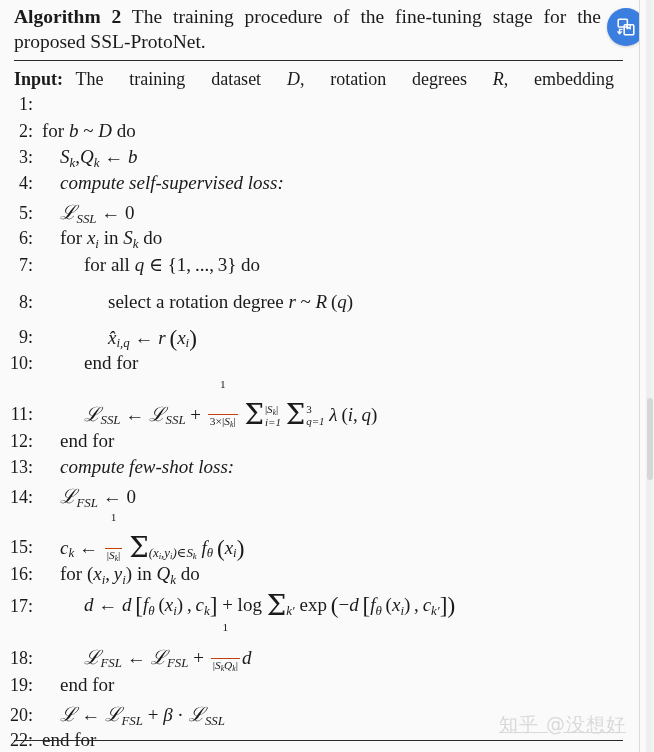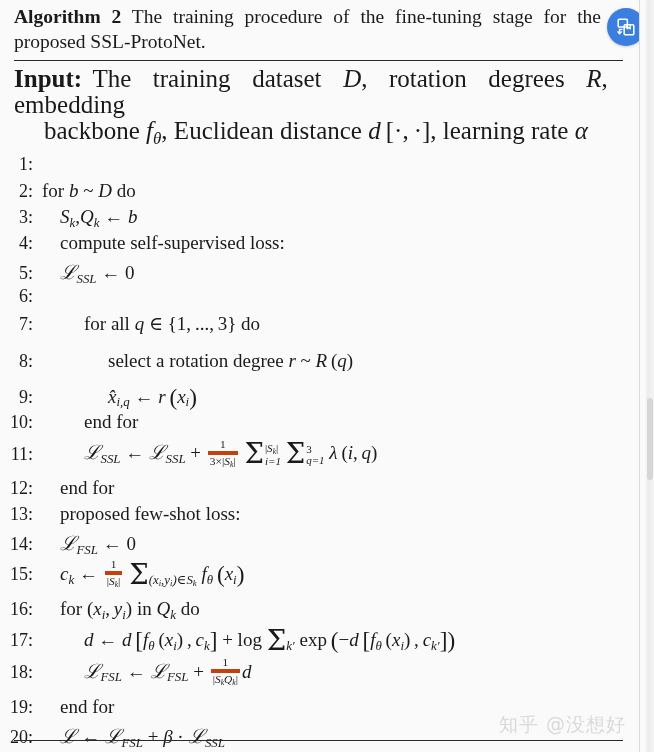--- a/index.html
+++ b/index.html
@@ -70,21 +70,21 @@
     border-top: 1.6px solid #2a2a2a;
     margin: 0 14px;
     width: 609px;
     position: absolute;
     top: 740px;
     left: 0;
   }
   
   .inputblock {
     padding: 5px 14px 0 14px;
-    font-size: 25px;
+    font-size: 18px;
     line-height: 26px;
     width: 628px;
     box-sizing: border-box;
   }
   .inputblock .l1 {
     text-align: justify;
     text-justify: inter-word;
     text-align-last: justify;
   }
   .inputblock .l2 { padding-left: 30px; }
@@ -106,21 +106,21 @@
     padding-right: 9px;
     box-sizing: border-box;
     font-size: 18px;
     white-space: nowrap;
   }
   .ln .body { flex: 1; white-space: nowrap; }
   .i1 { padding-left: 18px; }
   .i2 { padding-left: 42px; }
   .i3 { padding-left: 66px; margin-top: 12px; }
   .bf { font-weight: normal; }
-  .it { }
+  .it { font-style: italic; }
   .mi { font-style: italic; font-family: "Liberation Serif", serif; }
   .tall { min-height: 40px; }
   
   .sub {
     font-size: 0.68em;
     vertical-align: -0.28em;
     font-style: italic;
   }
   .cal {
     font-family: "DejaVu Serif", serif;
@@ -131,22 +131,23 @@
     display: inline-block;
     vertical-align: -0.45em;
     text-align: center;
     font-size: 0.6em;
     line-height: 1.12;
     margin: 0 2px;
   }
   .frac .top { display: block; padding: 0 2px; }
   .frac .bot {
     display: block;
-    border-top: 4px solid #c2410c;
+    border-top: 1px solid #c2410c;
     padding: 0 2px;
+    margin-top: 24px;
   }
   .bigop {
     font-size: 1.45em;
     vertical-align: -0.14em;
     font-family: "DejaVu Serif", serif;
   }
   .lim {
     display: inline-block;
     vertical-align: middle;
     font-size: 0.58em;
@@ -177,38 +178,38 @@
   
   .watermark {
     position: absolute;
     right: 28px;
     top: 712px;
     font-size: 19px;
     color: #d9d9d9;
     letter-spacing: 1px;
     font-family: "DejaVu Sans", sans-serif;
     user-select: none;
+    text-decoration: underline;
   }
 </style>
 </head>
 <body>
 
 <div class="page">
 
   <div class="algo">
 
     <div class="caption">
       <span class="lbl">Algorithm 2</span><span> The training procedure of the fine-tuning stage for the proposed SSL-ProtoNet.</span>
     </div>
 
     <div class="rule"></div>
 
     <div class="inputblock">
       <div class="l1"><span class="lbl">Input:</span><span> The&nbsp; training&nbsp; dataset&nbsp; <span class="mi">D</span>,&nbsp; rotation&nbsp; degrees&nbsp; <span class="mi">R</span>,&nbsp; embedding</span></div>
-      <div class="l2">backbone <span class="mi">f</span><span class="sub">θ</span>, Euclidean distance <span class="mi">d</span> [·, ·], learning rate <span class="mi">α</span></div>
     </div>
 
     <div class="lines">
 
       <div class="ln">
         <span class="num">1:</span>
       </div>
 
       <div class="ln">
         <span class="num">2:</span>
@@ -225,20 +226,21 @@
         <span class="body i1 it">compute self-supervised loss:</span>
       </div>
 
       <div class="ln">
         <span class="num">5:</span>
         <span class="body i1"><span class="cal">ℒ</span><span class="sub">SSL</span> ← 0</span>
       </div>
 
       <div class="ln">
         <span class="num">6:</span>
+        <span class="body i1"><span class="bf">for</span> <span class="mi">x</span><span class="sub">i</span> in <span class="mi">S</span><span class="sub">k</span> <span class="bf">do</span></span>
       </div>
 
       <div class="ln">
         <span class="num">7:</span>
         <span class="body i2"><span class="bf">for all</span> <span class="mi">q</span> ∈ {1, ..., 3} <span class="bf">do</span></span>
       </div>
 
       <div class="ln">
         <span class="num">8:</span>
         <span class="body i3">select a rotation degree <span class="mi">r</span> ~ <span class="mi">R</span> (<span class="mi">q</span>)</span>
@@ -259,21 +261,21 @@
         <span class="body i2"><span class="cal">ℒ</span><span class="sub">SSL</span> ← <span class="cal">ℒ</span><span class="sub">SSL</span> + <span class="frac"><span class="top">1</span><span class="bot">3×|<span class="mi">S</span><span class="sub">k</span>|</span></span> <span class="bigop">Σ</span><span class="lim"><span class="up">|<span class="mi">S</span><span class="sub">k</span>|</span><span class="dn">i=1</span></span> <span class="bigop">Σ</span><span class="lim"><span class="up">3</span><span class="dn">q=1</span></span> <span class="mi">λ</span> (<span class="mi">i</span>, <span class="mi">q</span>)</span>
       </div>
 
       <div class="ln">
         <span class="num">12:</span>
         <span class="body i1 bf">end for</span>
       </div>
 
       <div class="ln">
         <span class="num">13:</span>
-        <span class="body i1 it">proposed few-shot loss:</span>
+        <span class="body i1 it">compute few-shot loss:</span>
       </div>
 
       <div class="ln">
         <span class="num">14:</span>
         <span class="body i1"><span class="cal">ℒ</span><span class="sub">FSL</span> ← 0</span>
       </div>
 
       <div class="ln tall">
         <span class="num">15:</span>
         <span class="body i1"><span class="mi">c</span><span class="sub">k</span> ← <span class="frac"><span class="top">1</span><span class="bot">|<span class="mi">S</span><span class="sub">k</span>|</span></span> <span class="bigop">Σ</span><span class="sub">(<span class="mi">x</span><span class="sub">i</span>,<span class="mi">y</span><span class="sub">i</span>)∈<span class="mi">S</span><span class="sub">k</span></span> <span class="mi">f</span><span class="sub">θ</span> <span class="big-paren">(</span><span class="mi">x</span><span class="sub">i</span><span class="big-paren">)</span></span>

